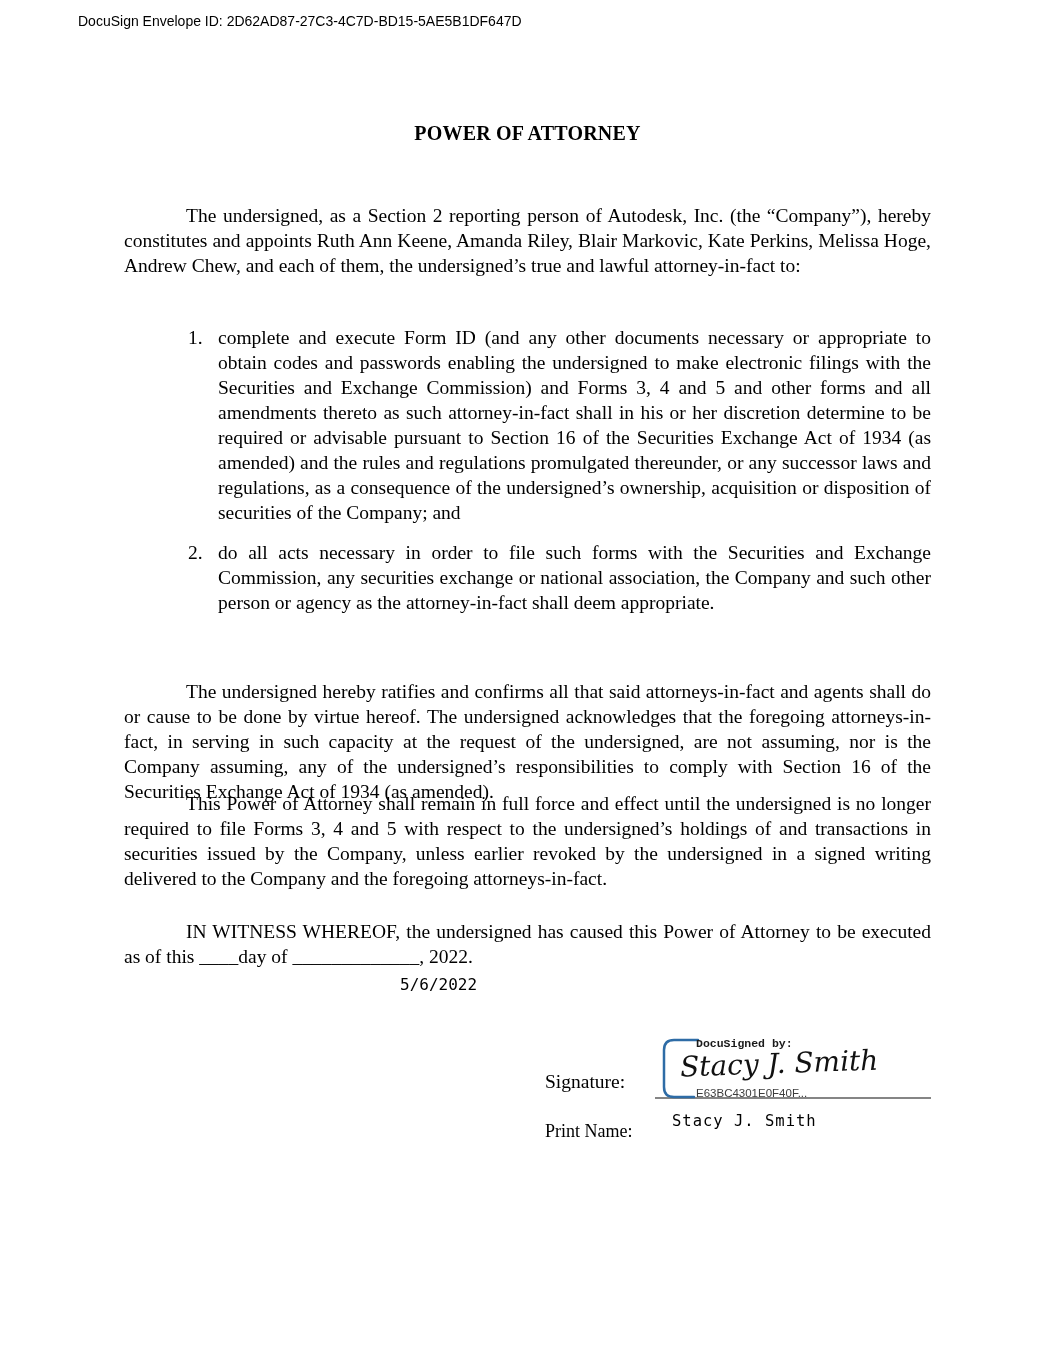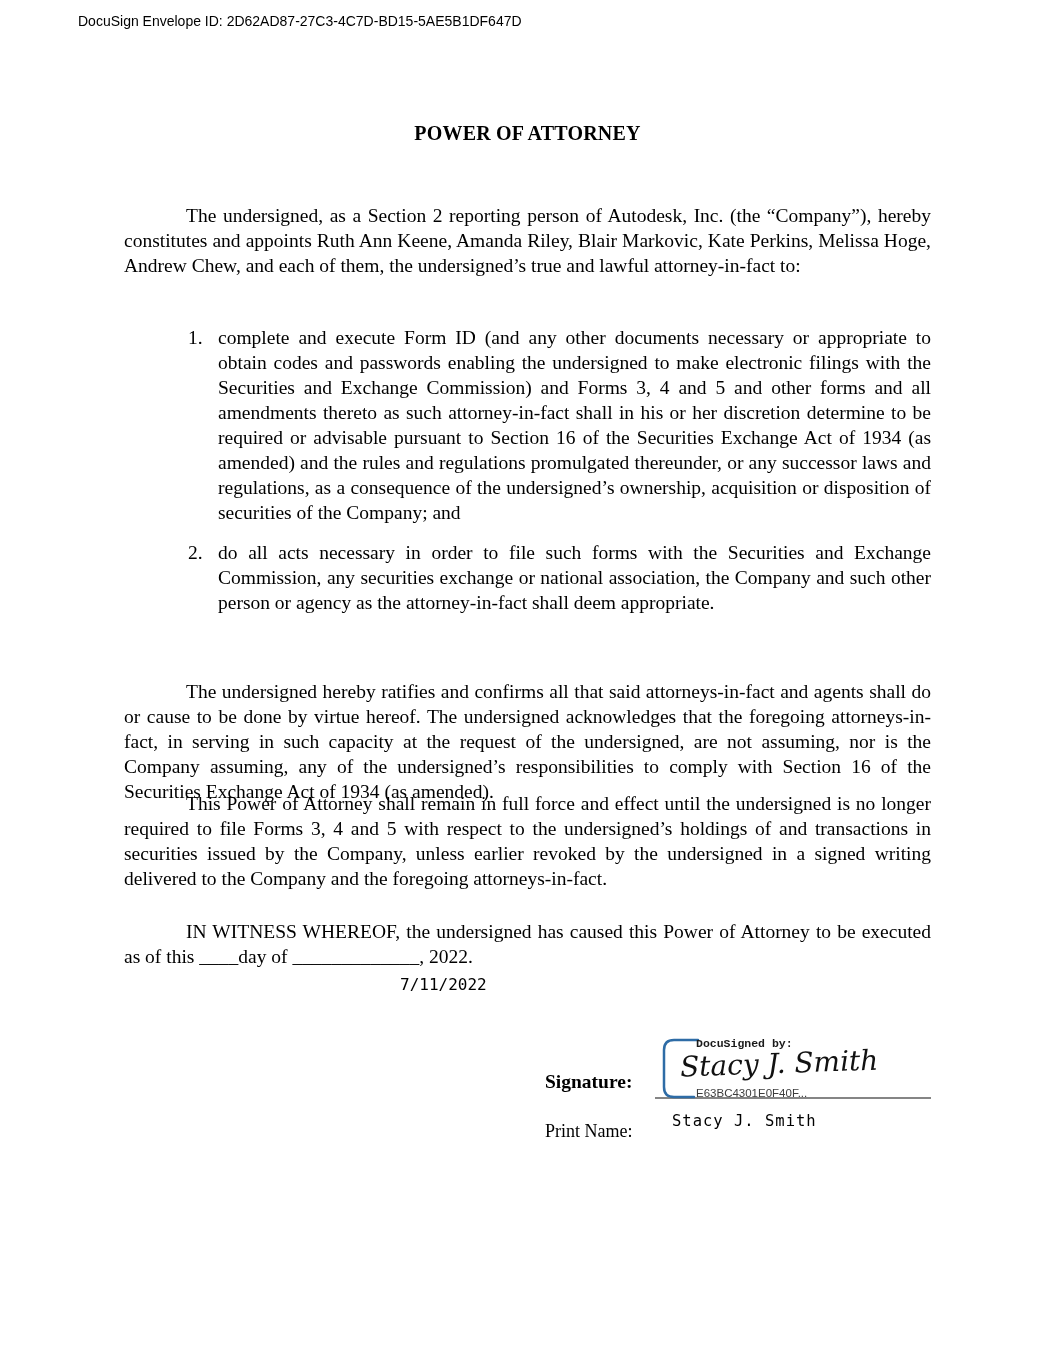--- a/index.html
+++ b/index.html
@@ -35,21 +35,21 @@
   .li-2{top:540px;}
   .li-num{position:absolute;left:64px;top:0;}
   .p-ratify{top:679px;}
   .p-duration{top:791px;}
   .p-witness{top:919px;}
   .date-fill{
     position:absolute;left:400px;top:975px;
     font-family:"DejaVu Sans Mono", monospace;
     font-size:16px;color:#000;
   }
-  .sig-label{position:absolute;left:545px;top:1071px;font-size:19.5px;font-weight:bold;}
+  .sig-label{position:absolute;left:545px;top:1071px;font-size:19.5px;}
   .print-label{position:absolute;left:545px;top:1121px;font-size:18px;}
   .stamp{position:absolute;left:660px;top:1035px;width:280px;height:72px;}
   .stamp-header{
     position:absolute;left:36px;top:2px;
     font-family:Liberation Mono, monospace;
     font-size:11.5px;font-weight:bold;color:#1a1a1a;
     white-space:nowrap;
   }
   .stamp-script{
     position:absolute;left:20px;top:12px;
@@ -94,21 +94,21 @@
   <span class="li-num">2.</span>
   <span>do all acts necessary in order to file such forms with the Securities and Exchange Commission, any securities exchange or national association, the Company and such other person or agency as the attorney-in-fact shall deem appropriate.</span>
 </div>
 
 <div class="body-block indent p-ratify">The undersigned hereby ratifies and confirms all that said attorneys-in-fact and agents shall do or cause to be done by virtue hereof. The undersigned acknowledges that the foregoing attorneys-in-fact, in serving in such capacity at the request of the undersigned, are not assuming, nor is the Company assuming, any of the undersigned’s responsibilities to comply with Section 16 of the Securities Exchange Act of 1934 (as amended).</div>
 
 <div class="body-block indent p-duration">This Power of Attorney shall remain in full force and effect until the undersigned is no longer required to file Forms 3, 4 and 5 with respect to the undersigned’s holdings of and transactions in securities issued by the Company, unless earlier revoked by the undersigned in a signed writing delivered to the Company and the foregoing attorneys-in-fact.</div>
 
 <div class="body-block indent p-witness">IN WITNESS WHEREOF, the undersigned has caused this Power of Attorney to be executed as of this ____day of _____________, 2022.</div>
 
-<div class="date-fill">7/11/2022</div>
+<div class="date-fill">5/6/2022</div>
 
 <div class="sig-label">Signature:</div>
 <div class="print-label">Print Name:</div>
 
 <div class="sig-line"></div>
 
 <div class="stamp">
   <svg class="bracket" width="44" height="64" viewBox="0 0 44 64">
     <path d="M38,3 H14 Q4,3 4,13 V50 Q4,60 14,60 H34" fill="none" stroke="#2e6ca6" stroke-width="2.5" stroke-linecap="round"></path>
   </svg>

